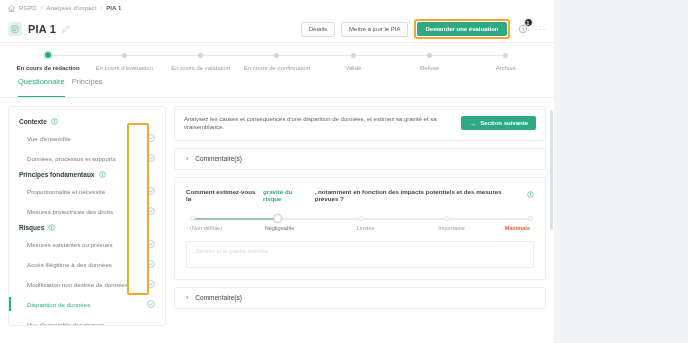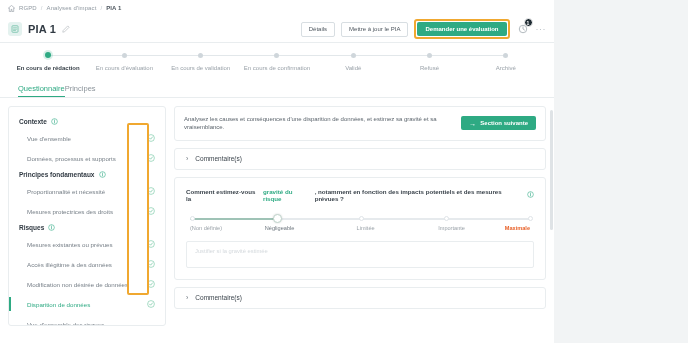--- a/index.html
+++ b/index.html
@@ -80,21 +80,21 @@
     box-shadow:0 0 0 2px rgba(46,170,131,.18); }
   .step .line {
     position:absolute; top:12px; height:1px; background:#e2e7ea;
     left:50%; width:100%; z-index:1;
   }
   .step:last-child .line { display:none; }
   .step .lbl { margin-top:7px; font-size:6px; color:#9aa2a9; white-space:nowrap; }
   .step.done .lbl { color:#3a434b; font-weight:bold; }
 
   
-  .tabs { display:flex; gap:0; padding:0 18px; height:20px; align-items:flex-end; }
+  .tabs { display:flex; gap:7px; padding:0 18px; height:20px; }
   .tab { font-size:7.5px; color:#8c949b; padding-bottom:4px; position:relative; }
   .tab.active { color:#2eaa83; }
   .tab.active::after {
     content:""; position:absolute; left:0; right:0; bottom:0; height:1.5px; background:#2eaa83;
   }
 
   
   .body { display:flex; gap:8px; padding:8px 8px 0 8px; height:228px; }
 
   

